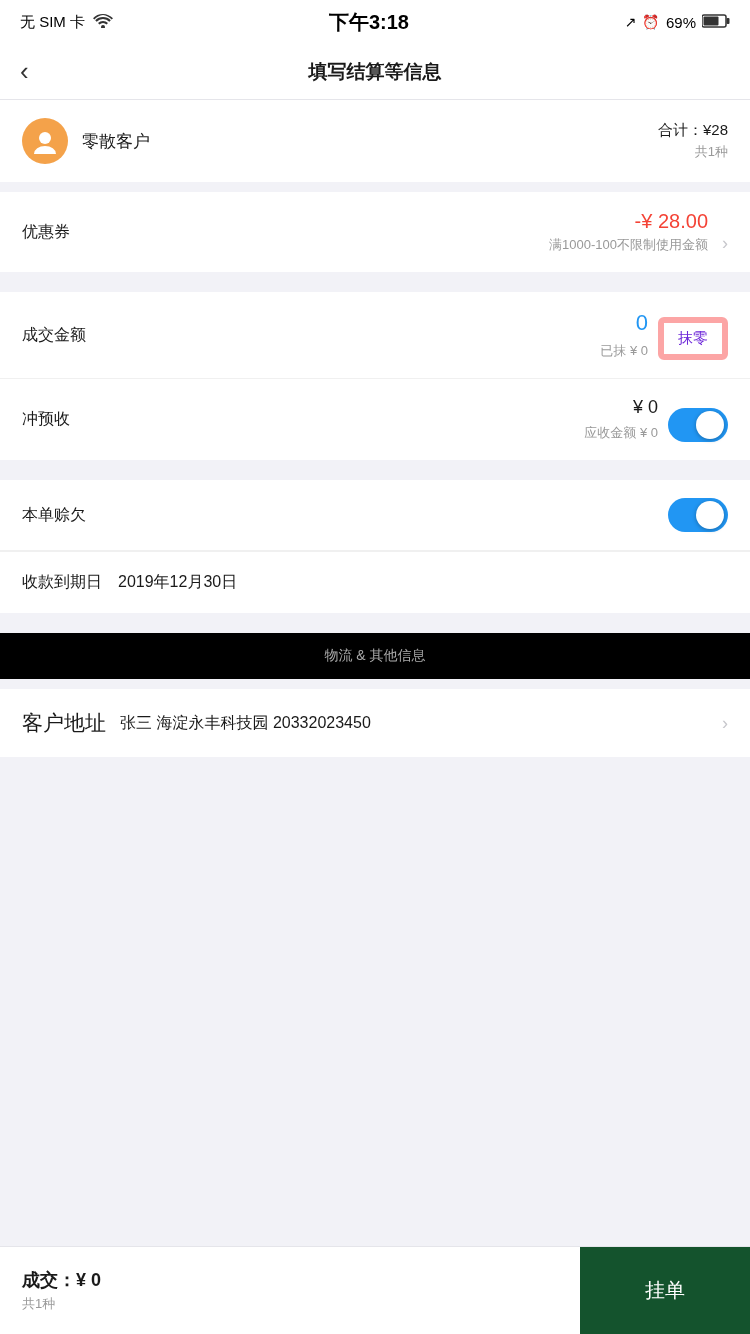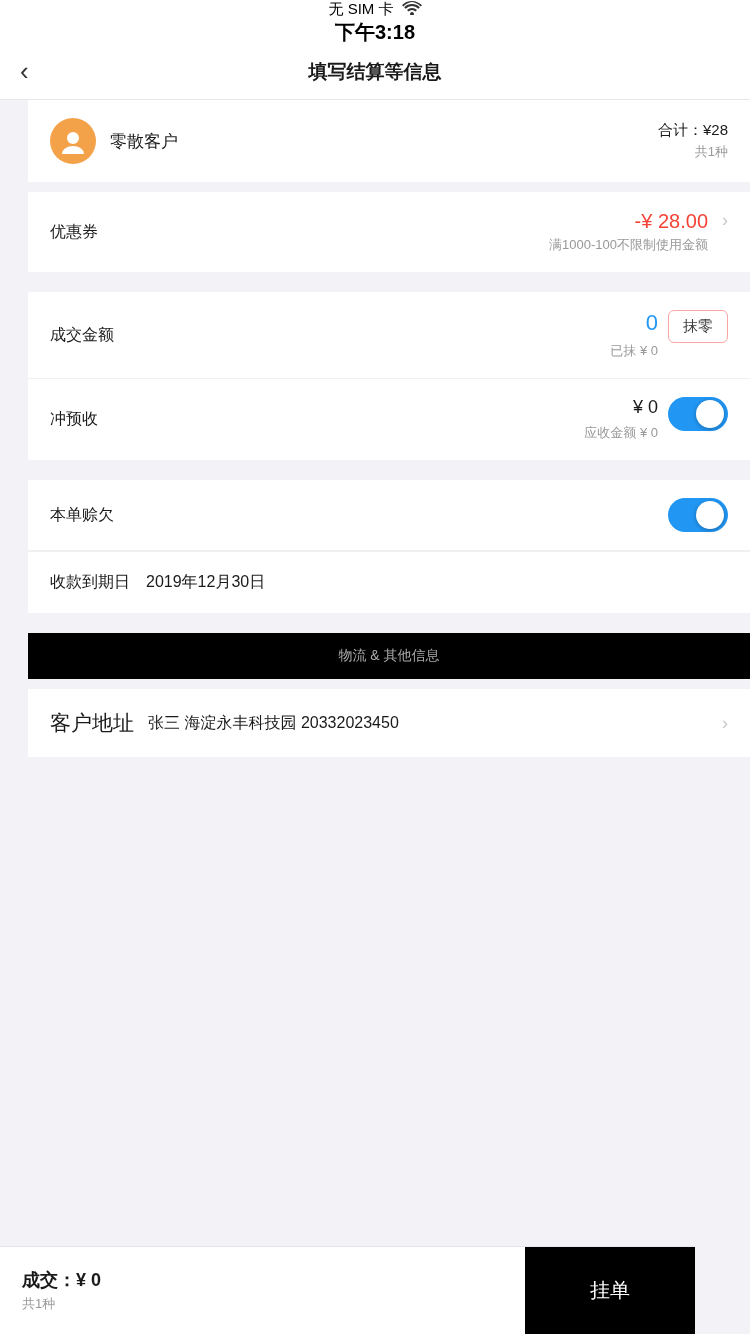--- a/index.html
+++ b/index.html
@@ -16,21 +16,20 @@
     
     .status-bar {
       height: 44px;
       background: #fff;
       display: flex;
       align-items: center;
       justify-content: space-between;
       padding: 0 20px;
       font-size: 15px;
       font-weight: 500;
-      flex-direction: column;
     }
     .status-left { display: flex; align-items: center; gap: 8px; }
     .status-right { display: flex; align-items: center; gap: 6px; }
 
     
     .nav-bar {
       height: 56px;
       background: #fff;
       display: flex;
       align-items: center;
@@ -47,21 +46,20 @@
     }
     .nav-title {
       font-size: 19px;
       font-weight: 600;
       color: #1a1a1a;
     }
 
     
     .content {
       padding-bottom: 90px;
-      padding-left: 28px;
     }
 
     
     .card {
       background: #fff;
       margin-bottom: 10px;
     }
 
     
     .customer-row {
@@ -92,39 +90,39 @@
     .form-row {
       display: flex;
       align-items: center;
       justify-content: space-between;
       padding: 18px 22px;
       border-bottom: 1px solid #f0f0f0;
       background: #fff;
     }
     .form-row:last-child { border-bottom: none; }
     .form-label { font-size: 16px; color: #1a1a1a; }
-    .form-right { display: flex; align-items: flex-start; gap: 10px; text-align: right; }
+    .form-right { display: flex; align-items: flex-end; gap: 10px; text-align: right; }
     .form-value { font-size: 16px; color: #1a1a1a; }
     .form-value-blue { font-size: 22px; color: #2196F3; font-weight: 500; }
     .form-sub { font-size: 13px; color: #999; margin-top: 6px; }
     .form-discount-amount { font-size: 20px; color: #f44336; font-weight: 500; }
     .form-discount-sub { font-size: 13px; color: #999; margin-top: 3px; }
     .chevron-right {
       color: #c7c7cc;
       font-size: 18px;
       margin-left: 4px;
     }
 
     
     .round-btn {
-      border: 1px solid #fca5a5;
+      border: 6px solid #fca5a5;
       border-radius: 6px;
       padding: 6px 14px;
       font-size: 15px;
-      color: #404040;
+      color: #6d28d9;
       background: #fff;
       cursor: pointer;
     }
 
     
     .toggle {
       width: 60px;
       height: 34px;
       border-radius: 17px;
       background: #2196F3;
@@ -170,38 +168,38 @@
       margin-top: 10px;
     }
     .address-label { font-size: 21px; color: #1a1a1a; flex-shrink: 0; margin-right: 14px; font-family: Liberation Serif, serif; }
     .address-value { font-size: 16px; color: #1a1a1a; flex: 1; }
 
     
     .bottom-bar {
       position: fixed;
       bottom: 0;
       left: 0;
-      width: 695px;
+      width: 750px;
       height: 88px;
       background: #fff;
       display: flex;
       align-items: center;
       border-top: 1px solid #e5e5ea;
     }
     .bottom-info {
       flex: 1;
       padding: 0 22px;
     }
     .bottom-deal { font-size: 16px; color: #1a1a1a; }
     .bottom-deal span { font-size: 18px; font-weight: 600; color: #1a1a1a; }
     .bottom-count { font-size: 13px; color: #999; margin-top: 3px; }
     .btn-hold {
       width: 170px;
       height: 88px;
-      background: #000000;
+      background: #14532d;
       display: flex;
       align-items: center;
       justify-content: center;
       font-size: 20px;
       color: #fff;
       font-weight: 500;
       cursor: pointer;
     }
     .btn-save {
       width: 170px;

